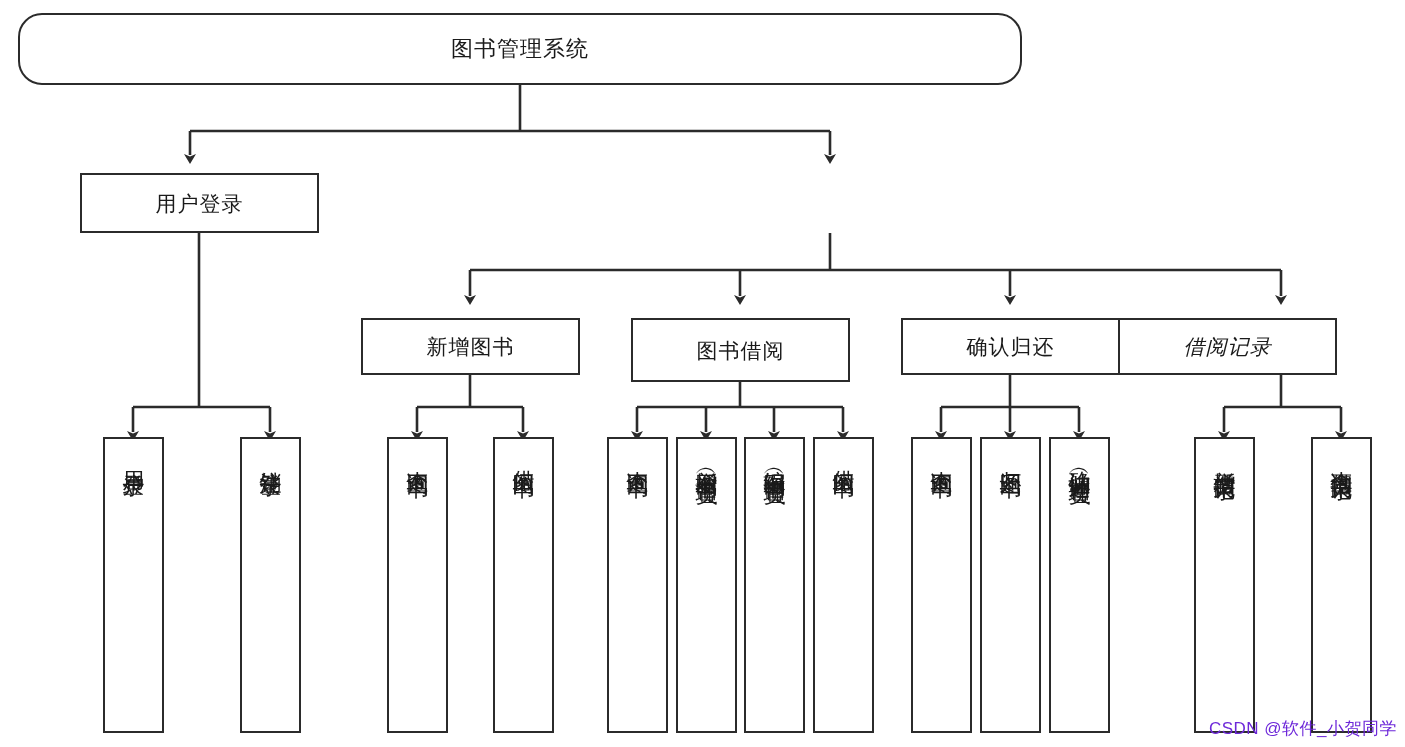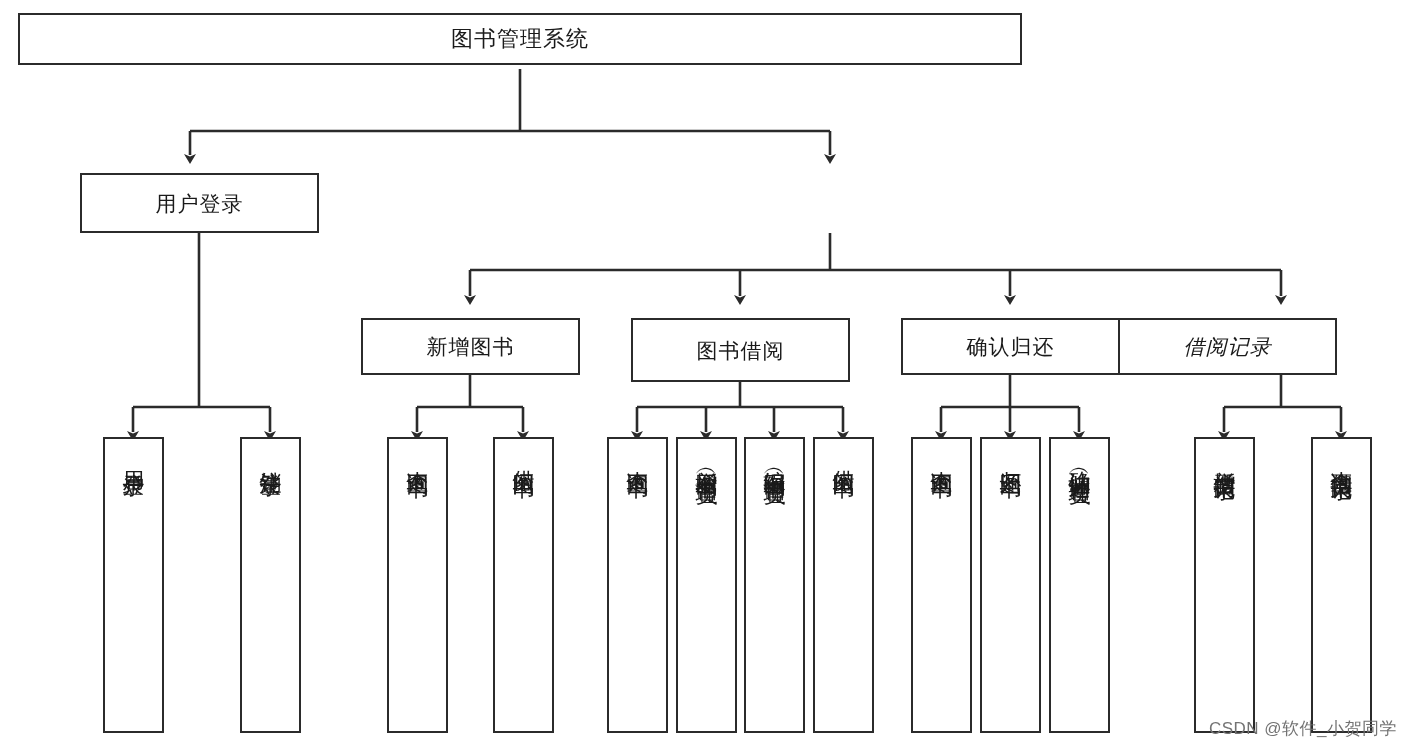--- a/index.html
+++ b/index.html
@@ -59,21 +59,21 @@
     font-size: 22px;
     line-height: 1.18;
     letter-spacing: 2px;
     white-space: pre-wrap;
   }
   .watermark {
     position: absolute;
     right: 8px;
     bottom: 7px;
     font-size: 17px;
-    color: #737373;
+    color: #6d28d9;
     z-index: 5;
     white-space: nowrap;
     letter-spacing: 0.5px;
   }
 </style>
 </head>
 <body>
 
 <div id="canvas">
 
@@ -120,21 +120,21 @@
       <path d="M1010,407 L1010,432" marker-end="url(#arrow)"></path>
       <path d="M1079,407 L1079,432" marker-end="url(#arrow)"></path>
 
       <path d="M1281,375 L1281,407"></path>
       <path d="M1224,407 L1341,407"></path>
       <path d="M1224,407 L1224,432" marker-end="url(#arrow)"></path>
       <path d="M1341,407 L1341,432" marker-end="url(#arrow)"></path>
     </g>
   </svg>
 
-  <div class="node root h" style="left:18px; top:13px; width:1004px; height:52px;">
+  <div class="node root h" style="left:18px; top:13px; width:1004px; height:72px;border-radius:24px;">
     <span class="label">图书管理系统</span>
   </div>
 
   <div class="node h" style="left:80px; top:173px; width:239px; height:60px;">
     <span class="label">用户登录</span>
   </div>
 
   <div class="node h" style="left:361px; top:318px; width:219px; height:57px;">
     <span class="label">新增图书</span>
   </div>

